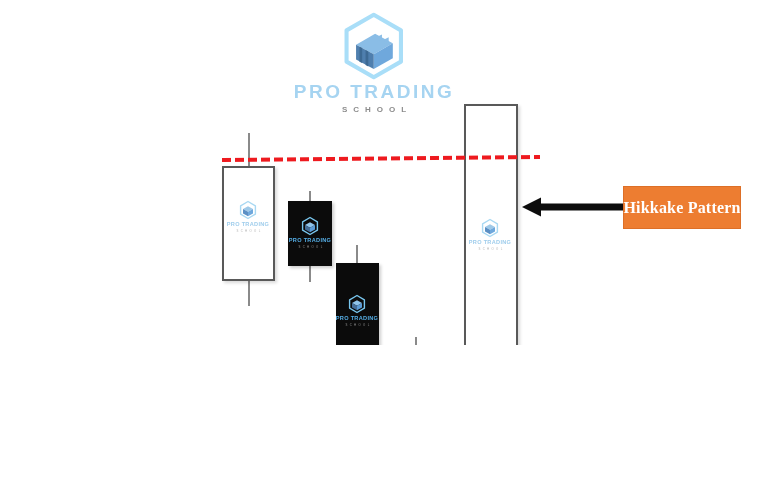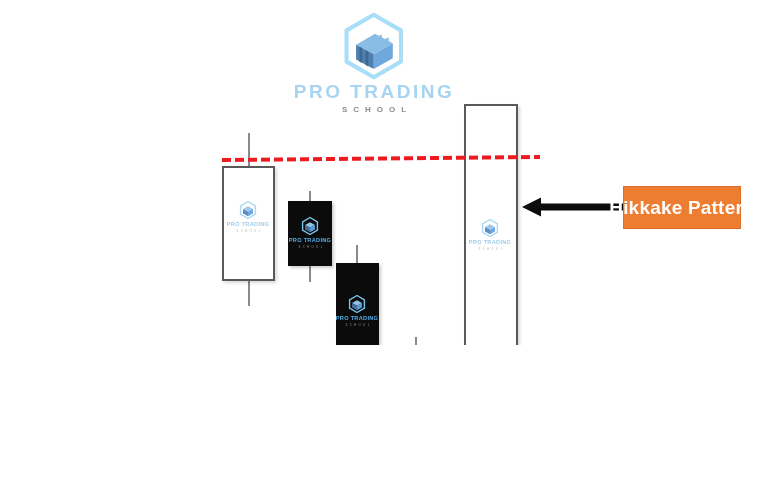--- a/index.html
+++ b/index.html
@@ -45,21 +45,21 @@
   }
 
   
   .arrow-svg{position:absolute;left:517px;top:194px;z-index:6;}
   .label-box{
     position:absolute;left:623px;top:186px;width:118px;height:43px;z-index:7;
     background:var(--label-bg);border:1px solid #dd6f27;box-sizing:border-box;
     display:flex;align-items:center;justify-content:center;
   }
   .label-box span{
-    color:var(--label-text);font-size:19px;font-weight:bold;letter-spacing:0.2px;white-space:nowrap;
+    color:var(--label-text);font-size:16px;font-weight:bold;letter-spacing:0.2px;white-space:nowrap;font-family:Liberation Serif, serif;
   }
 </style>
 </head>
 <body>
 
 <div class="canvas">
 
   <div class="brand">
     <svg width="68" height="68" viewBox="0 0 100 100">
       <polygon points="50,4 90,27 90,73 50,96 10,73 10,27" style="fill:none;stroke:var(--hex-stroke);stroke-width:6;stroke-linejoin:round"></polygon>

